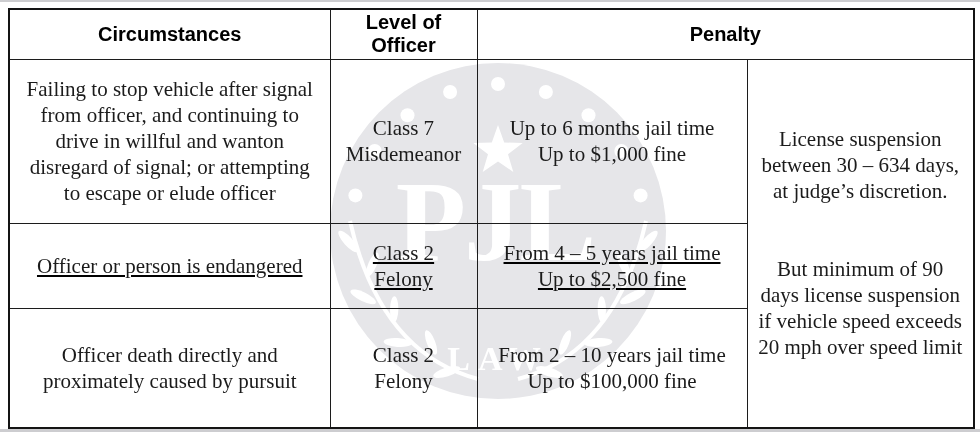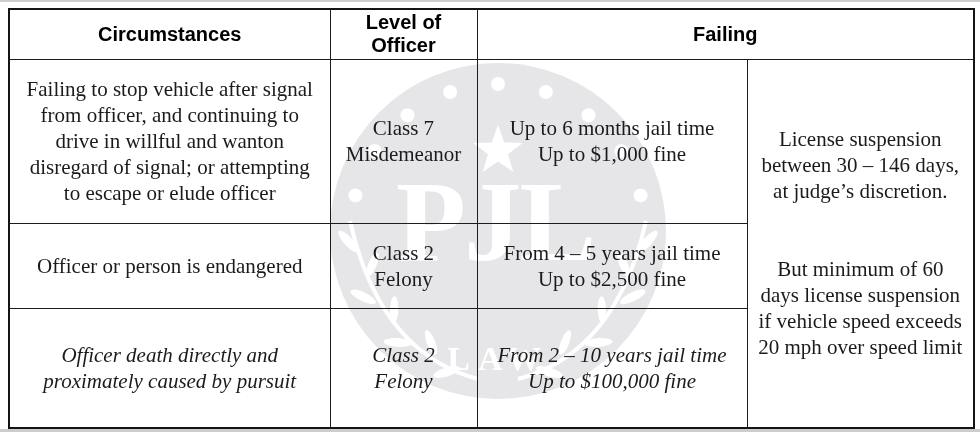--- a/index.html
+++ b/index.html
@@ -39,22 +39,22 @@
     line-height:23px;
     color:#000000;
   }
   .penalty-table td{
     font-size:21px;
     line-height:26px;
     color:#1b1b1b;
   }
   tr.r-head{height:50px;}
   tr.r-1{height:164px;}
-  tr.r-2{height:85px;}
-  tr.r-3{height:120px;font-style:italic;}
+  tr.r-2{height:85px;text-decoration:underline;}
+  tr.r-3{height:120px;}
   .note-p2{margin-top:26px;}
 </style>
 </head>
 <body>
 
 <div class="stage">
 
   <div class="edge edge-top"></div>
   <div class="edge edge-bottom"></div>
 
@@ -105,38 +105,38 @@
       <col style="width:321px">
       <col style="width:147px">
       <col style="width:270px">
       <col style="width:227px">
     </colgroup>
     <tbody>
       <tr class="r-head">
         <th>Circumstances</th>
         <th>Level of
 Officer</th>
-        <th colspan="2">Failing</th>
+        <th colspan="2">Penalty</th>
       </tr>
 
       <tr class="r-1">
         <td>Failing to stop vehicle after signal
 from officer, and continuing to
 drive in willful and wanton
 disregard of signal; or attempting
 to escape or elude officer</td>
         <td>Class 7
 Misdemeanor</td>
         <td>Up to 6 months jail time
 Up to $1,000 fine</td>
         <td rowspan="3">
           <div>License suspension
-between 30 – 146 days,
+between 30 – 634 days,
 at judge’s discretion.</div>
-          <div class="note-p2">But minimum of 60
+          <div class="note-p2">But minimum of 90
 days license suspension
 if vehicle speed exceeds
 20 mph over speed limit</div>
         </td>
       </tr>
 
       <tr class="r-2">
         <td>Officer or person is endangered</td>
         <td>Class 2
 Felony</td>

